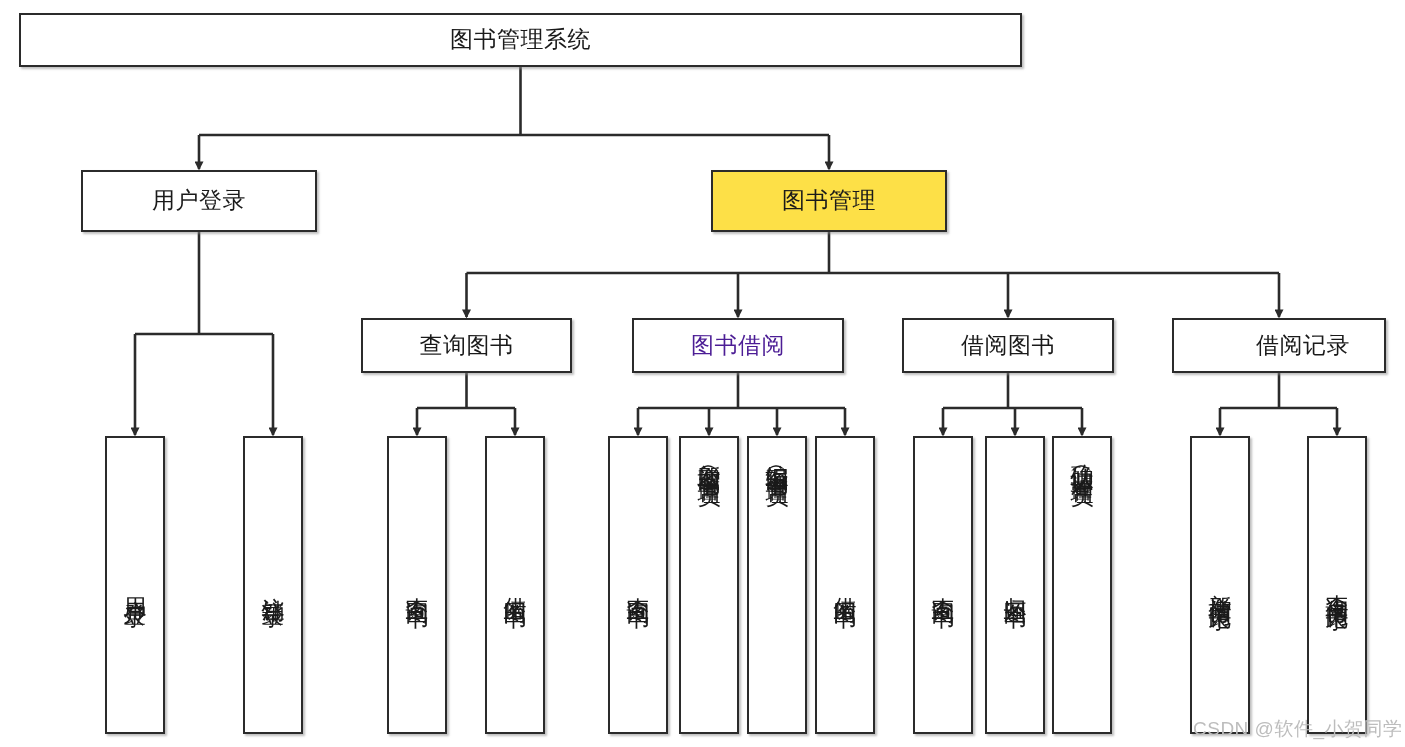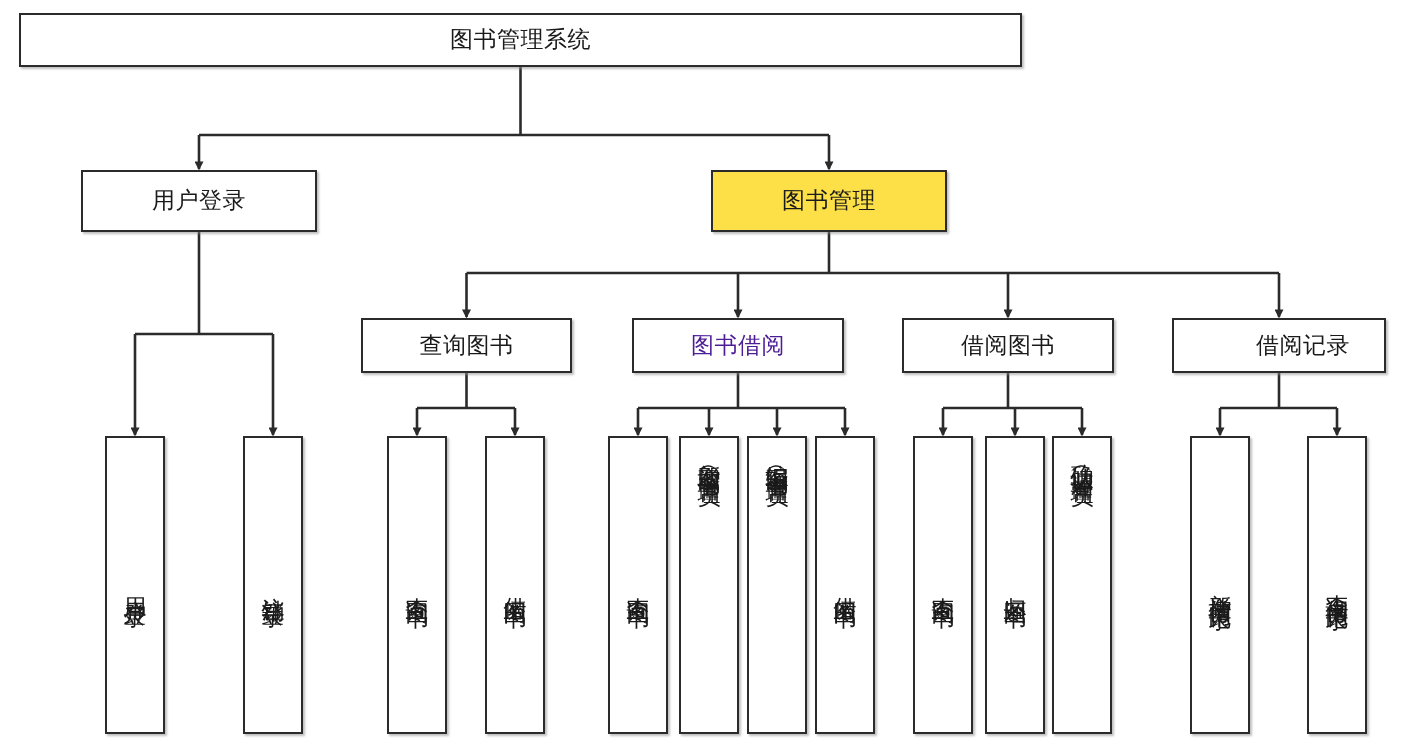--- a/index.html
+++ b/index.html
@@ -177,13 +177,14 @@
         <span class="label" style="color: rgb(26, 26, 26);">确认归还（管理员）</span>
       </div>
       <div class="node vert centered" style="left: 1190px; top: 436px; width: 60px; height: 298px; border-color: rgb(43, 43, 43); background: rgb(255, 255, 255);">
         <span class="label" style="color: rgb(26, 26, 26);">新增借阅记录</span>
       </div>
       <div class="node vert centered" style="left: 1307px; top: 436px; width: 60px; height: 298px; border-color: rgb(43, 43, 43); background: rgb(255, 255, 255);">
         <span class="label" style="color: rgb(26, 26, 26);">查询借阅记录</span>
       </div>
     </div>
 
+  <div id="watermark" style="left: 1193px; top: 716px; color: rgb(189, 189, 189);">CSDN @软件_小贺同学</div>
 </div>
 
 </body></html>

